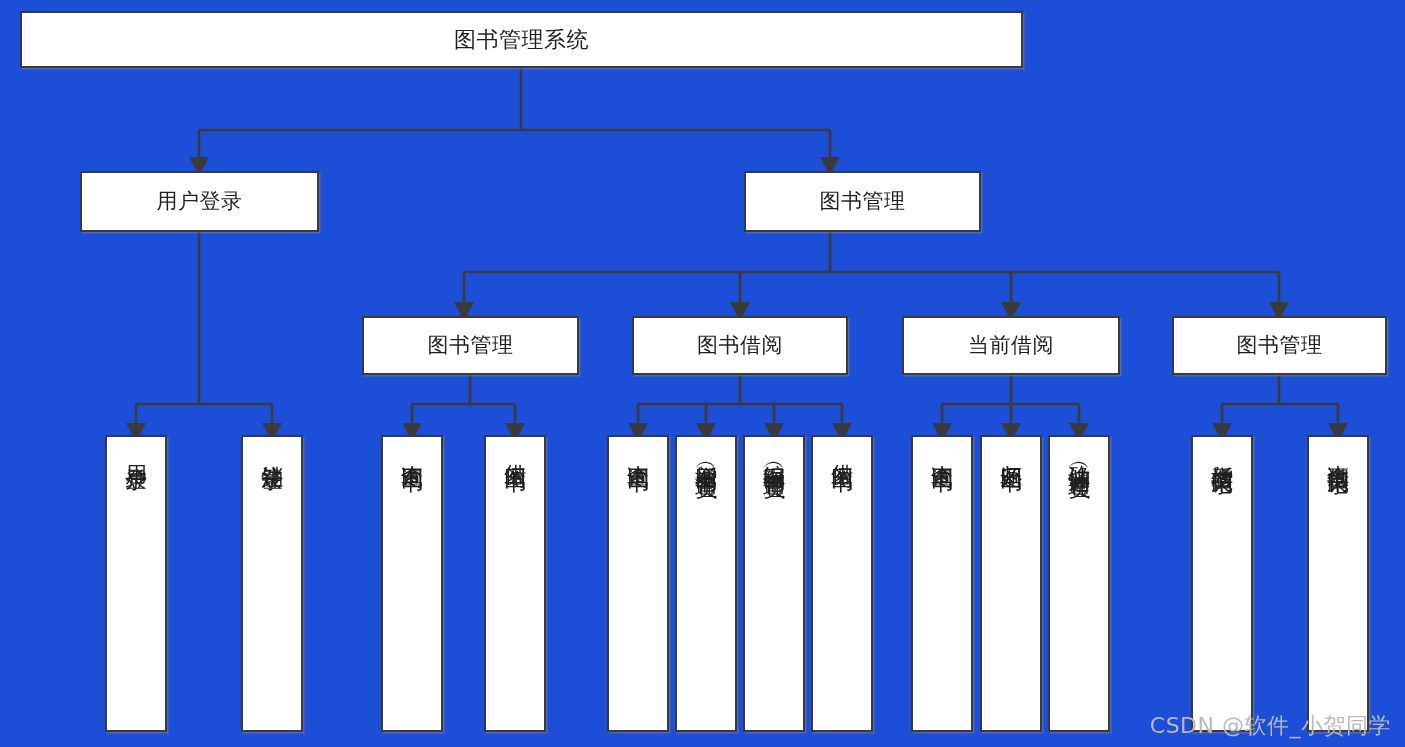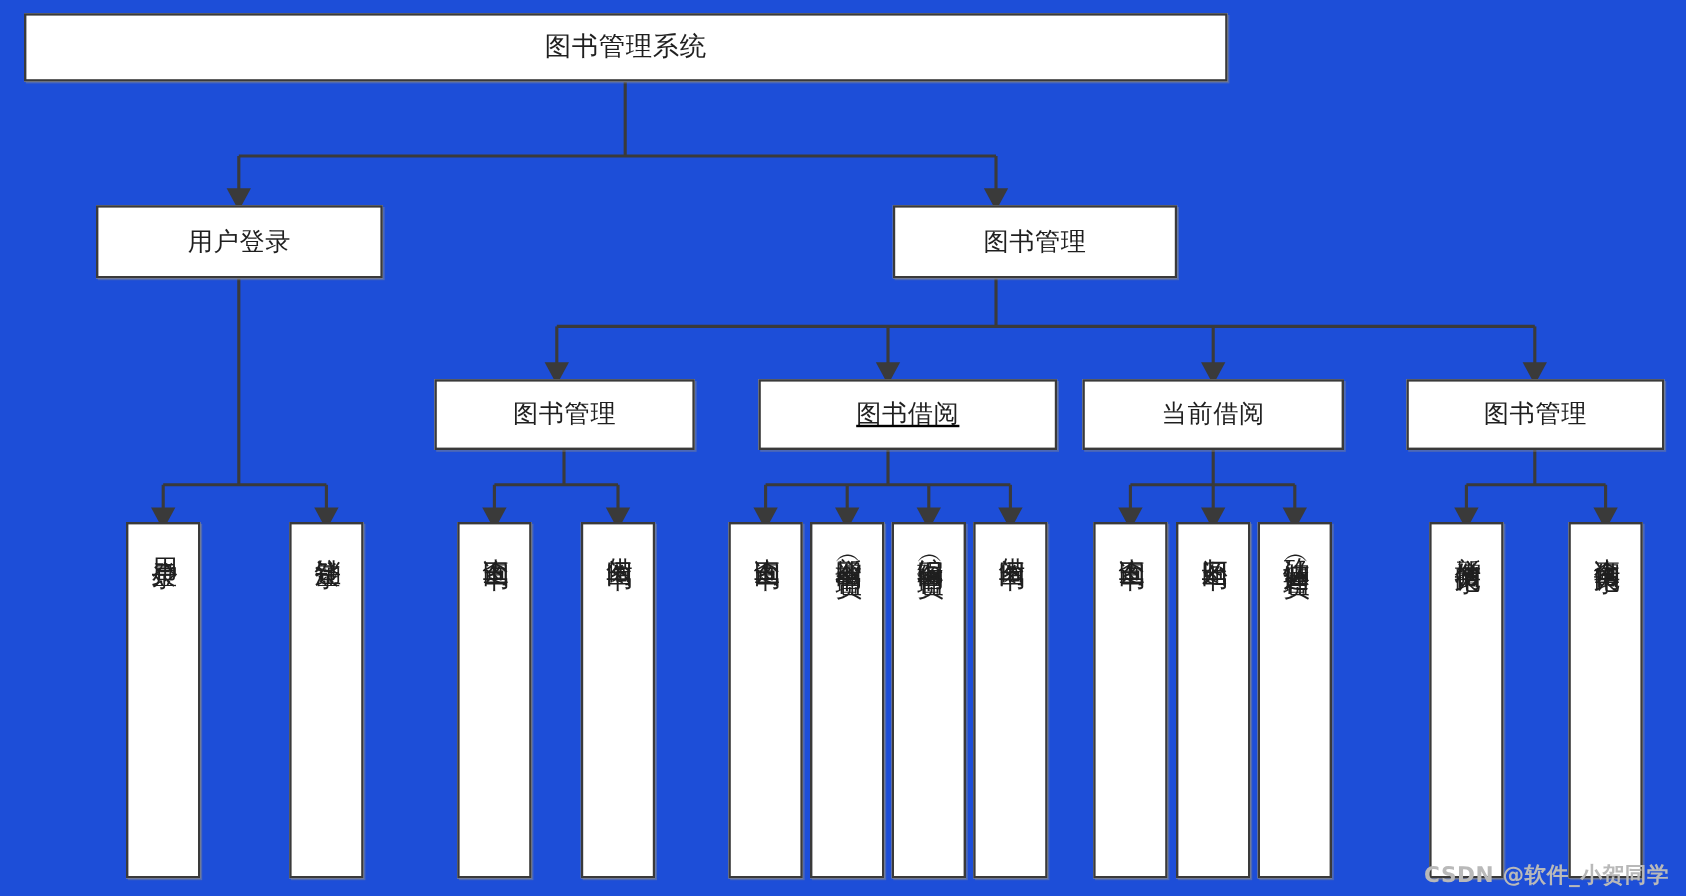--- a/index.html
+++ b/index.html
@@ -57,26 +57,25 @@
     font-size: 22px;
     line-height: 1.12;
     letter-spacing: 2px;
     white-space: normal;
     max-height: 100%;
   }
   #watermark {
     position: absolute;
     right: 14px;
     bottom: 6px;
-    font-size: 18px;
+    font-size: 22px;
     color: #b9b9b9;
     letter-spacing: 0.5px;
     white-space: nowrap;
     font-family: "DejaVu Sans", "Liberation Sans", sans-serif;
-    font-weight: bold;
   }
 </style>
 </head>
 <body>
 
 <div id="canvas">
 
   <svg id="wires" viewBox="0 0 1405 747">
     <defs>
       <marker id="arrow" markerWidth="9" markerHeight="9" refX="1.2" refY="4.5" orient="auto" markerUnits="strokeWidth">
@@ -134,21 +133,21 @@
   <div class="node horiz" style="left:80px; top:171px; width:239px; height:61px;">
     <span class="label">用户登录</span>
   </div>
   <div class="node horiz" style="left:744px; top:171px; width:237px; height:61px;">
     <span class="label">图书管理</span>
   </div>
 
   <div class="node horiz" style="left:362px; top:316px; width:217px; height:59px;">
     <span class="label">图书管理</span>
   </div>
-  <div class="node horiz" style="left:632px; top:316px; width:249px; height:59px;text-decoration:underline;">
+  <div class="node horiz" style="left:632px; top:316px; width:216px; height:59px;">
     <span class="label">图书借阅</span>
   </div>
   <div class="node horiz" style="left:902px; top:316px; width:218px; height:59px;">
     <span class="label">当前借阅</span>
   </div>
   <div class="node horiz" style="left:1172px; top:316px; width:215px; height:59px;">
     <span class="label">图书管理</span>
   </div>
 
   <div class="node vert" style="left:105px; top:435px; width:62px; height:297px;">

